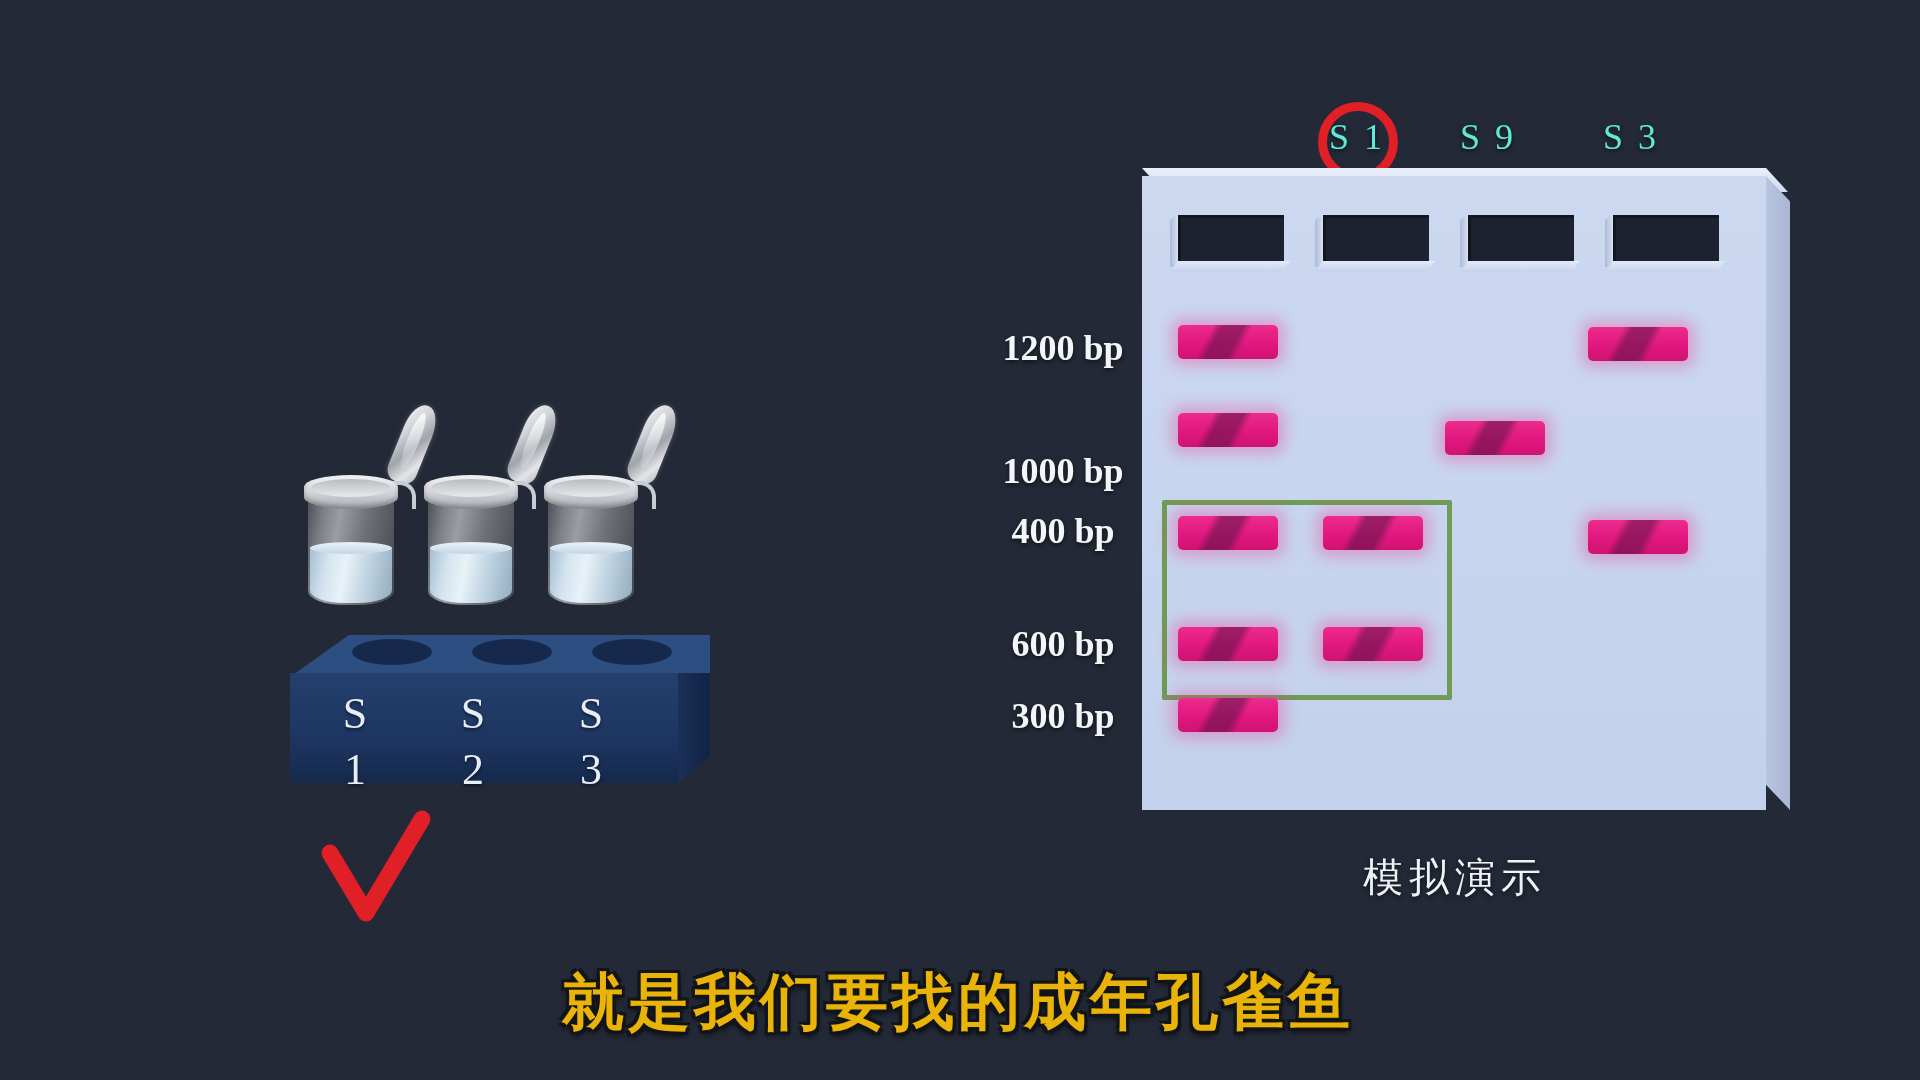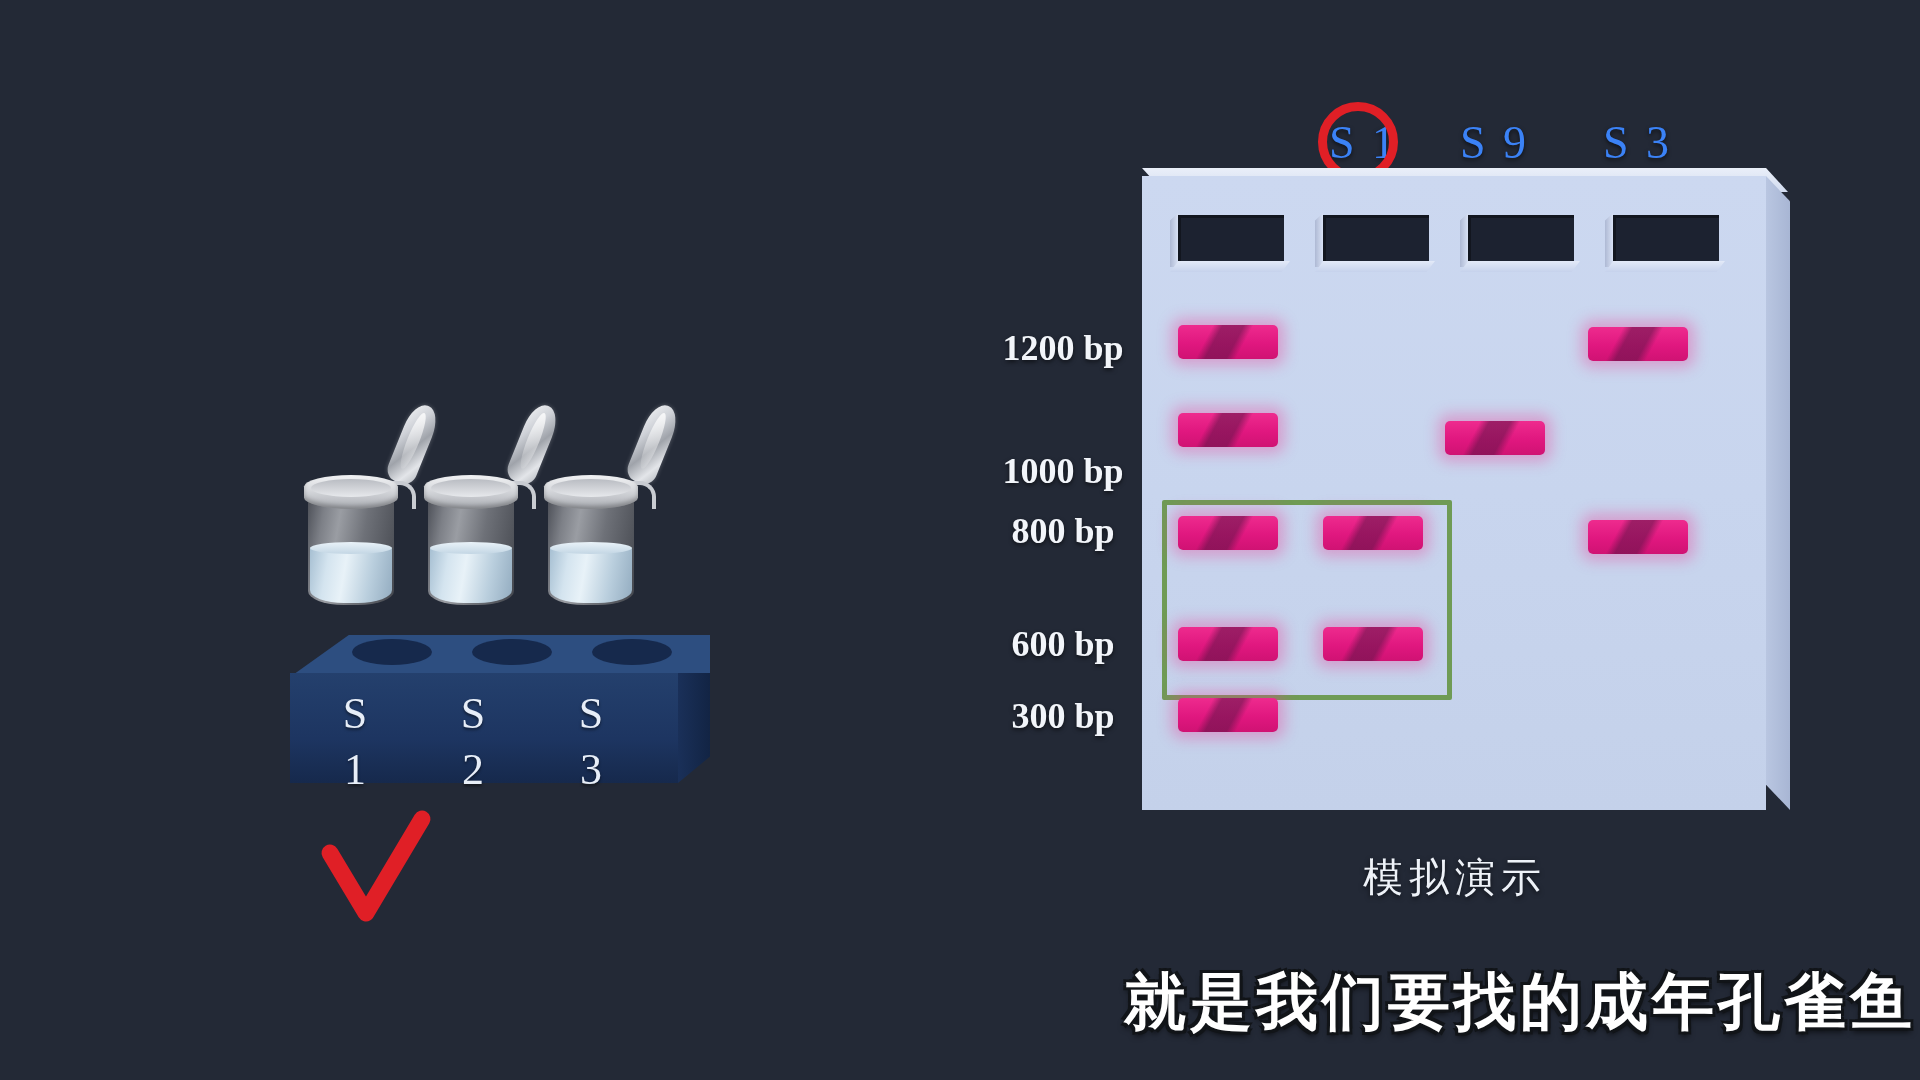--- a/index.html
+++ b/index.html
@@ -127,21 +127,21 @@
         rgba(0,0,0,0) 64%, rgba(0,0,0,0) 100%),
       linear-gradient(180deg,#ee2b8e 0%,#e0177f 55%,#d01273 100%);
     box-shadow:0 0 14px 7px rgba(236,60,150,.35);
   }
 
   #green-box {
     position:absolute; border:5px solid #6f9b55; border-radius:2px;
   }
 
   .lane-label {
-    position:absolute; color:#3b82f6; font-size:46px; letter-spacing:3px;
+    position:absolute; color:#5eead4; font-size:36px; letter-spacing:3px;
     text-shadow:0 2px 4px rgba(0,0,0,.6); white-space:nowrap;
   }
   #dna-label {
     position:absolute; color:#f0f3f8; font-size:40px; line-height:52px;
     text-shadow:0 2px 4px rgba(0,0,0,.6); text-align:center; white-space:nowrap;
   }
   #dna-label .cn { font-family:"DejaVu Sans", sans-serif; font-size:40px; }
 
   #s1-circle {
     position:absolute; border:9px solid #e01f26; border-radius:50%;
@@ -156,23 +156,23 @@
 
   #gel-caption {
     position:absolute; width:680px; text-align:center;
     color:#eef2f8; font-family:"DejaVu Sans", sans-serif;
     font-size:40px; letter-spacing:6px;
     text-shadow:0 2px 5px rgba(0,0,0,.6);
   }
 
   
   #subtitle {
-    position:absolute; left:0; top:960px; width:1916px; text-align:right;
+    position:absolute; left:0; top:960px; width:1916px; text-align:center;
     font-family:"DejaVu Sans", sans-serif;
-    font-size:62px; font-weight:bold; color:#ffffff; letter-spacing:4px;
+    font-size:62px; font-weight:bold; color:#eab308; letter-spacing:4px;
     text-shadow:
       -3px -3px 0 #111418, 3px -3px 0 #111418,
       -3px  3px 0 #111418, 3px  3px 0 #111418,
        0px  4px 6px rgba(0,0,0,.8);
   }
 </style>
 </head>
 <body>
 
 <div id="stage">
@@ -258,21 +258,21 @@
     <div class="band" style="left:203px; top:466px;"></div>
     <div class="band" style="left:203px; top:577px;"></div>
 
     <div class="band" style="left:325px; top:371px;"></div>
 
     <div class="band" style="left:468px; top:277px;"></div>
     <div class="band" style="left:468px; top:470px;"></div>
 
     <div class="bp-label" style="left:-152px; top:277px;">1200 bp</div>
     <div class="bp-label" style="left:-152px; top:364px;margin-top:36px;">1000 bp</div>
-    <div class="bp-label" style="left:-152px; top:460px;">800 bp</div>
+    <div class="bp-label" style="left:-152px; top:460px;">400 bp</div>
     <div class="bp-label" style="left:-152px; top:573px;">600 bp</div>
     <div class="bp-label" style="left:-152px; top:645px;">300 bp</div>
 
     <div id="gel-caption" style="left:-5px; top:800px;">模拟演示</div>
   </div>
 
   <div id="subtitle">就是我们要找的成年孔雀鱼</div>
 
 </div>
 

